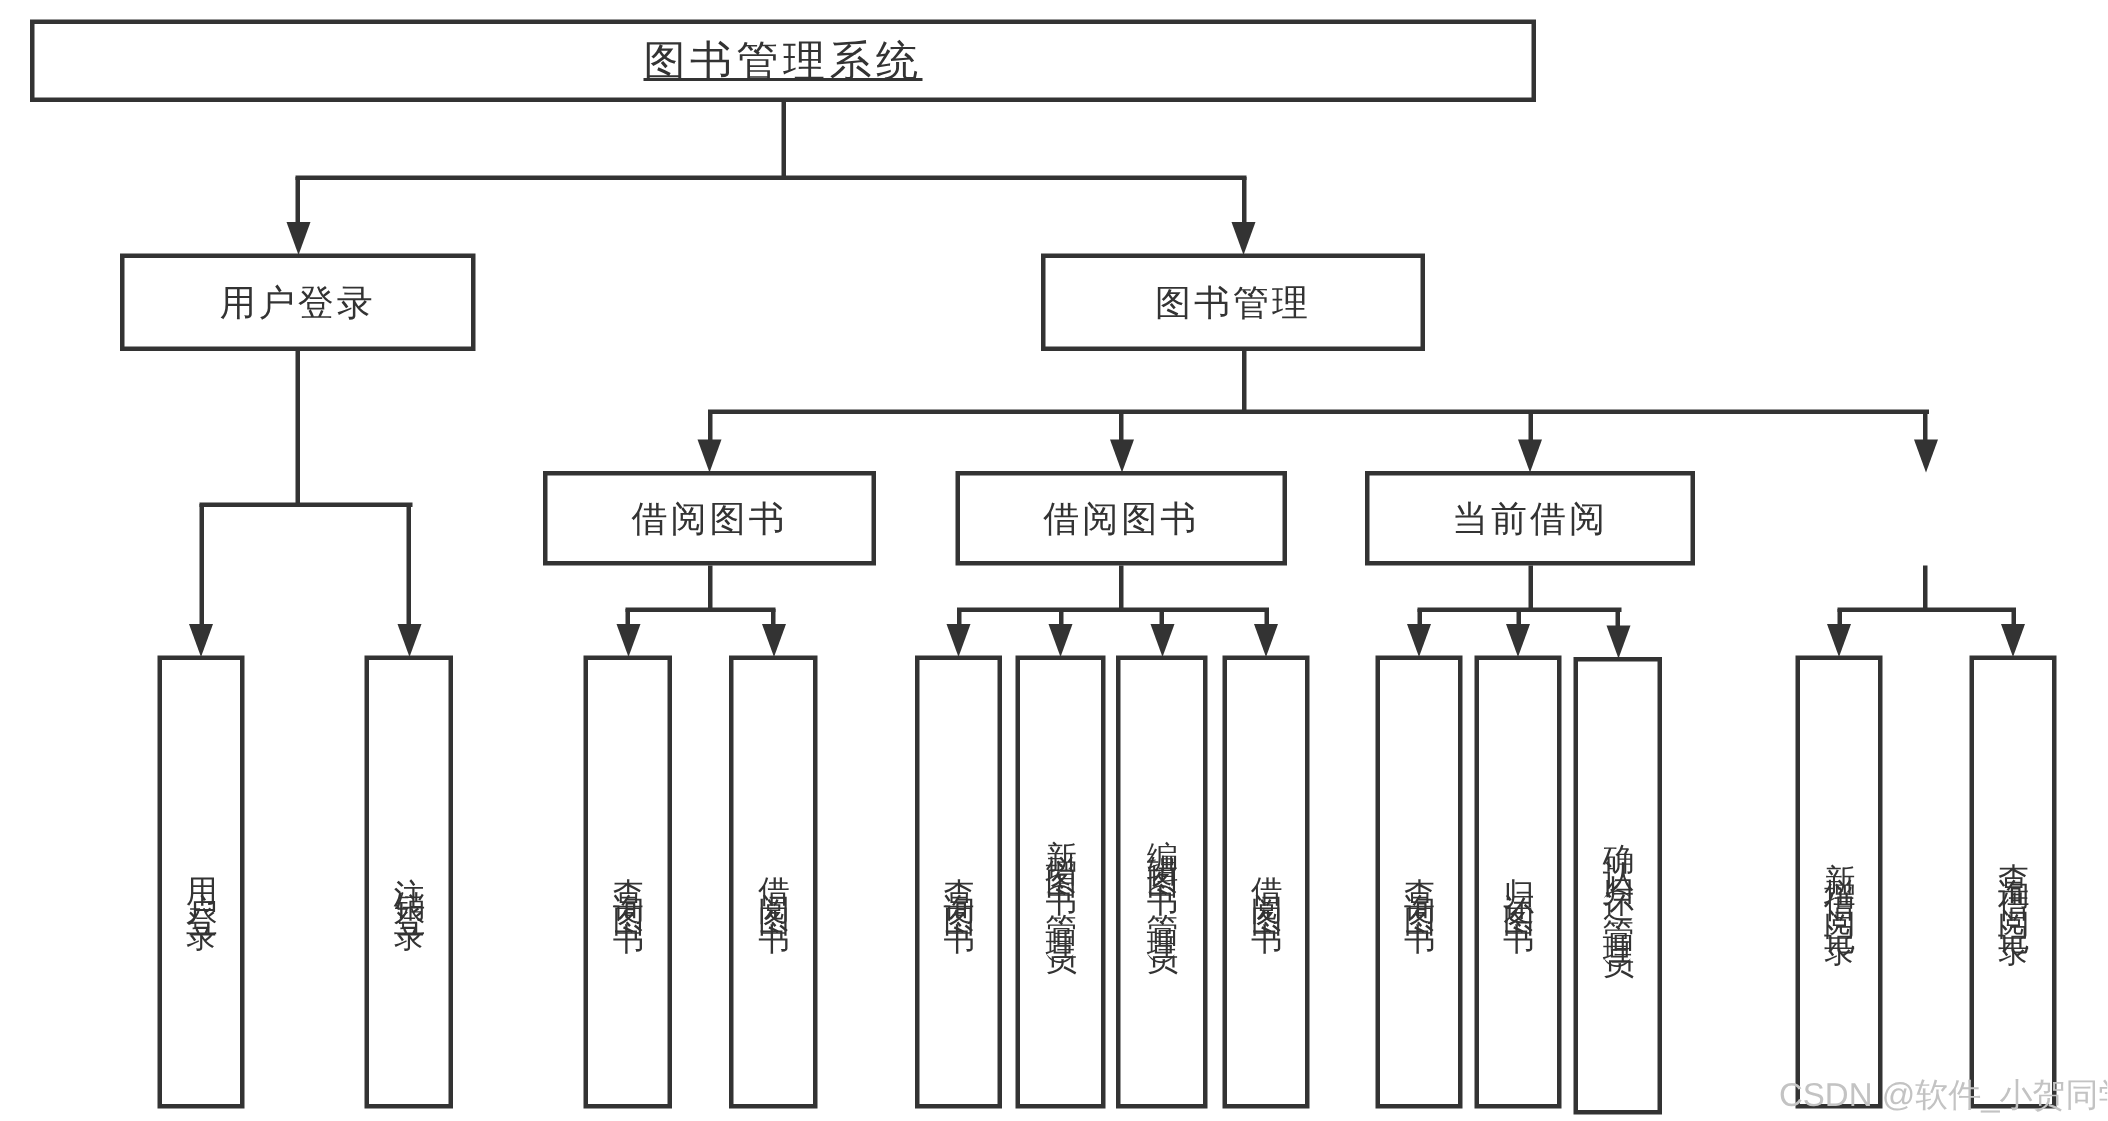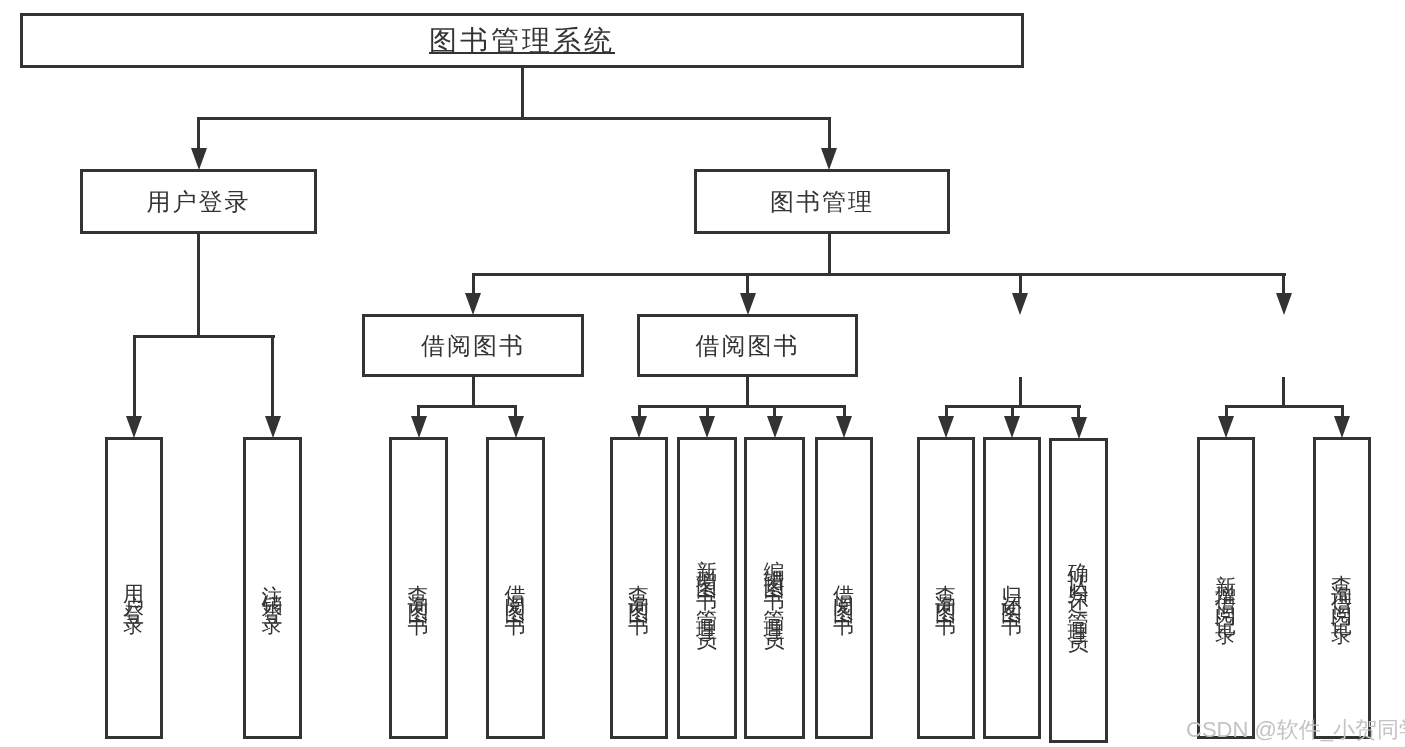--- a/index.html
+++ b/index.html
@@ -79,20 +79,23 @@
       <span class="lbl">用户登录</span>
     </div>
     <div class="node" style="left: 694px; top: 169px; width: 256px; height: 65px;">
       <span class="lbl">图书管理</span>
     </div>
     <div class="node" style="left: 362px; top: 314px; width: 222px; height: 63px;">
       <span class="lbl">借阅图书</span>
     </div>
     <div class="node" style="left: 637px; top: 314px; width: 221px; height: 63px;">
       <span class="lbl">借阅图书</span>
+    </div>
+    <div class="node" style="left: 910px; top: 314px; width: 220px; height: 63px;">
+      <span class="lbl">当前借阅</span>
     </div>
     <div class="node vert" style="left: 105px; top: 437px; width: 58px; height: 302px;">
       <span class="lbl">用户登录</span>
     </div>
     <div class="node vert" style="left: 243px; top: 437px; width: 59px; height: 302px;">
       <span class="lbl">注销登录</span>
     </div>
     <div class="node vert" style="left: 389px; top: 437px; width: 59px; height: 302px;">
       <span class="lbl">查询图书</span>
     </div>

